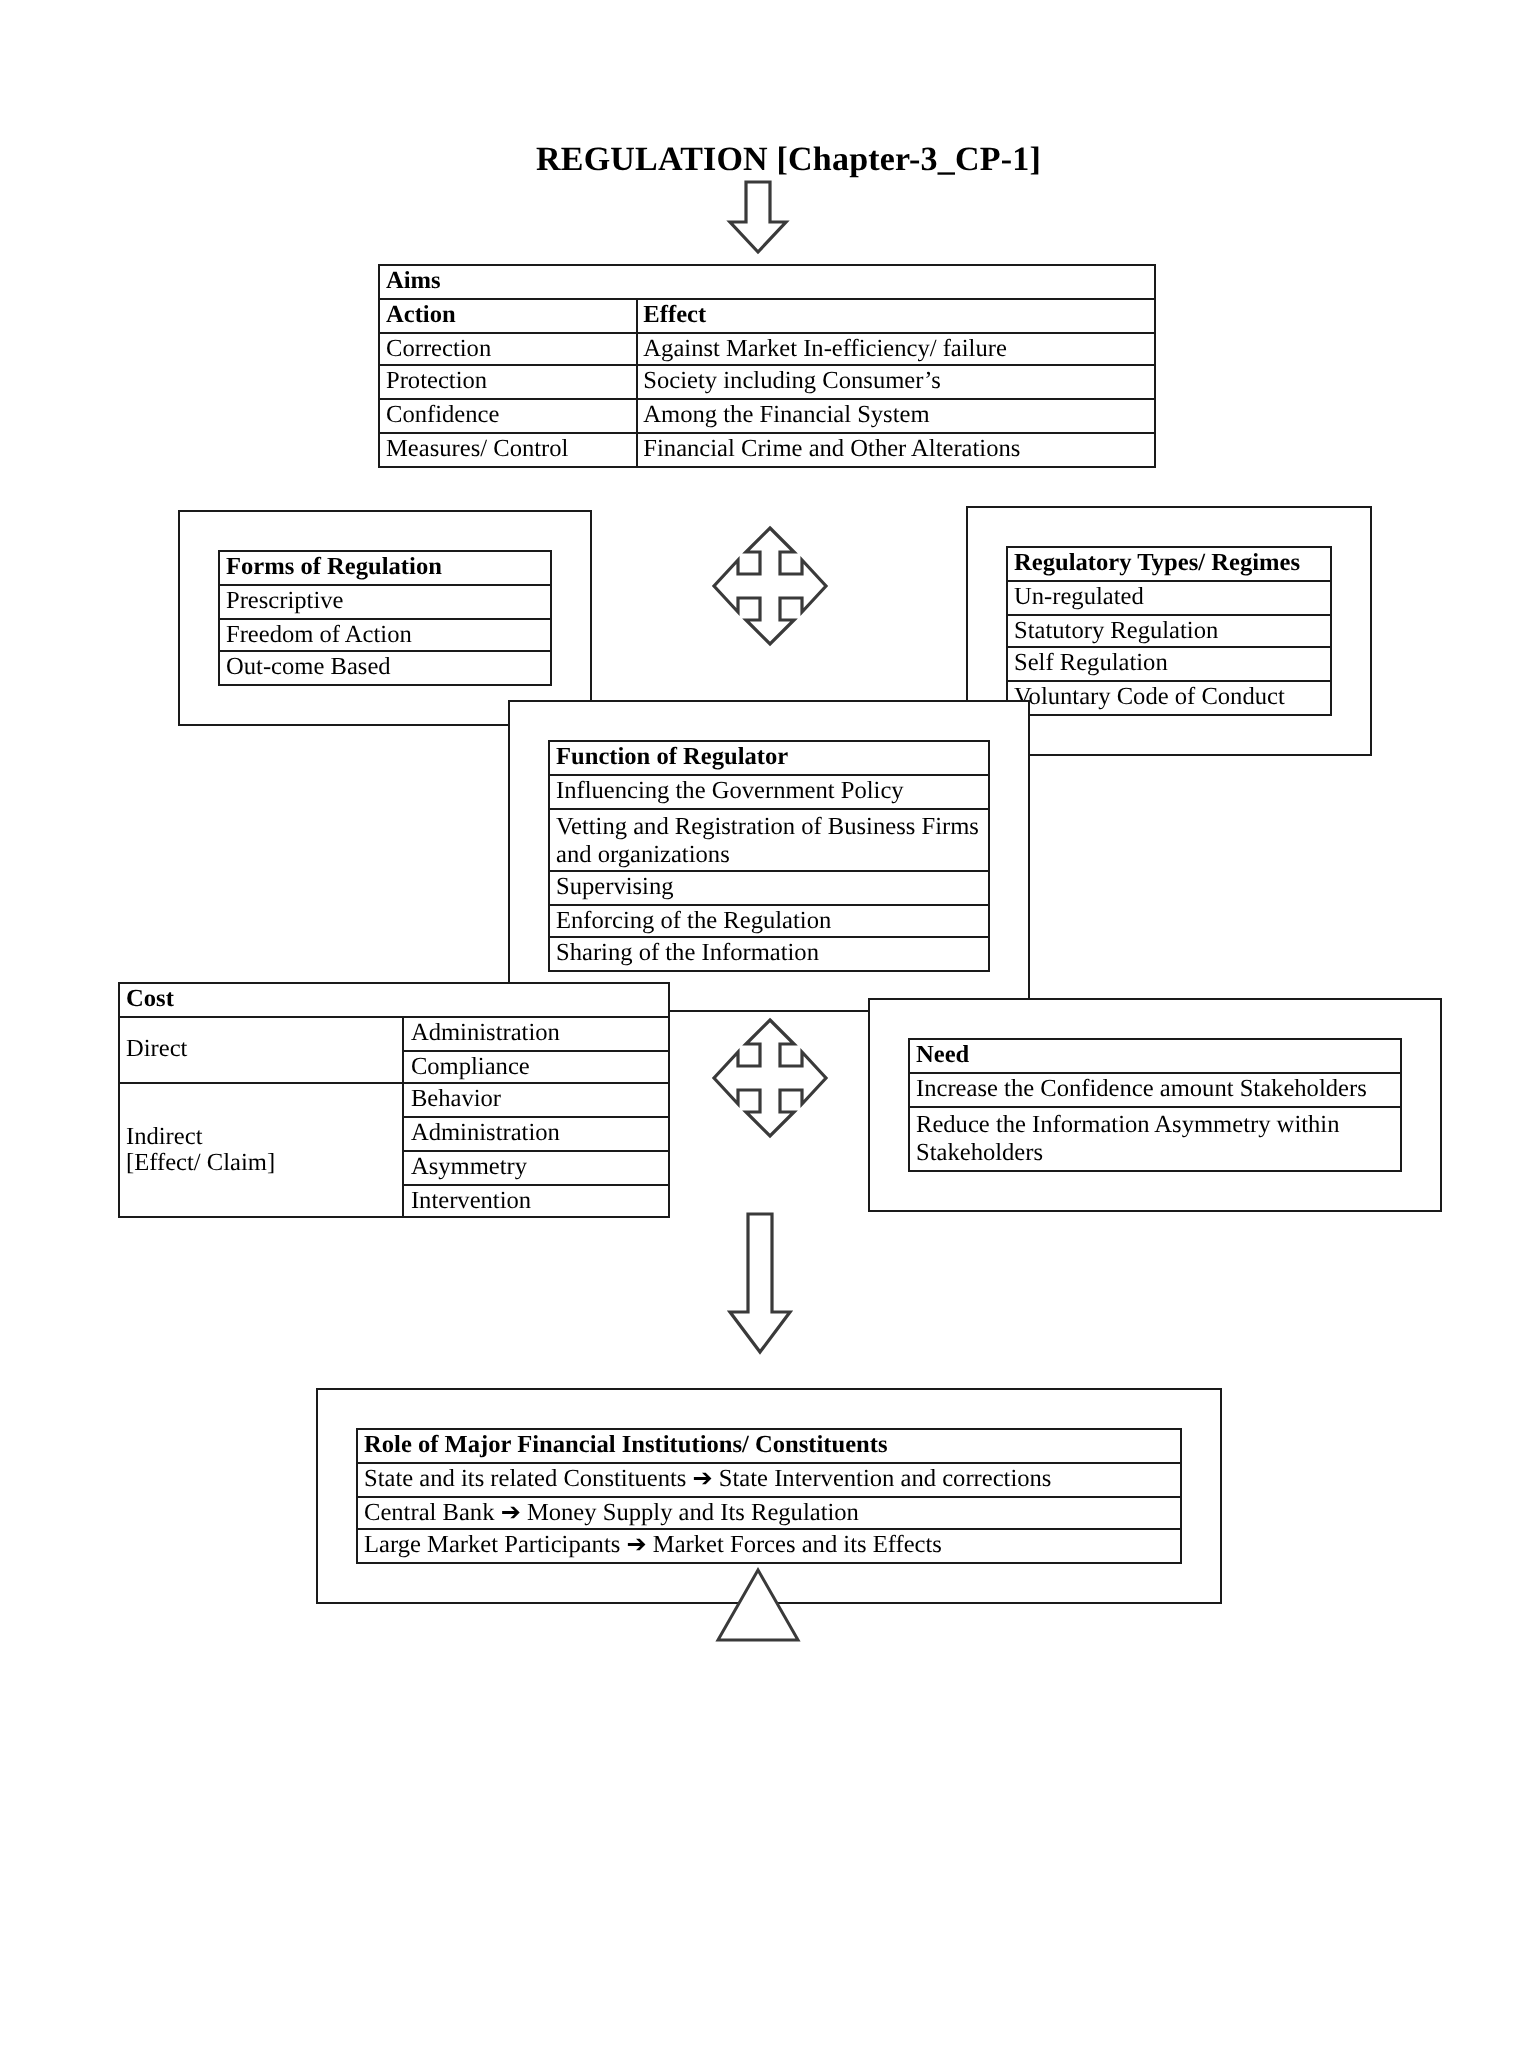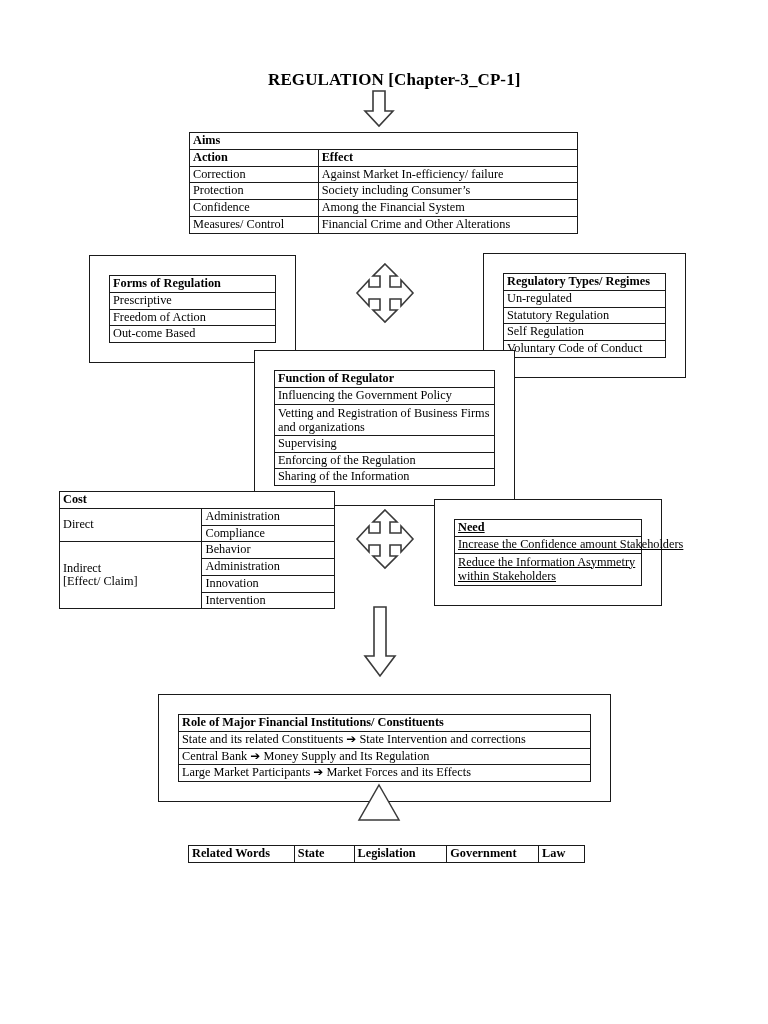--- a/index.html
+++ b/index.html
@@ -216,36 +216,36 @@
           <td rowspan="4">
             <span>Indirect</span><br>
             <span>[Effect/ Claim]</span>
           </td>
           <td>Behavior</td>
         </tr>
         <tr>
           <td>Administration</td>
         </tr>
         <tr>
-          <td>Innovation</td>
+          <td>Asymmetry</td>
         </tr>
         <tr>
           <td>Intervention</td>
         </tr>
       </tbody>
     </table>
   </div>
 
   <div class="abs" style="left:354px; top:508px;">
     <svg class="arrow-svg" width="62" height="62" viewBox="0 0 62 62">
       <polygon points="31,2 43,14 36,14 36,25 47,25 47,18 59,31 47,44 47,37 36,37 36,48 43,48 31,60 19,48 26,48 26,37 15,37 15,44 3,31 15,18 15,25 26,25 26,14 19,14"></polygon>
     </svg>
   </div>
 
-  <div class="abs outer-frame" style="left:434px; top:499px; width:228px;text-decoration:underline;">
+  <div class="abs outer-frame" style="left:434px; top:499px; width:287px;">
     <table class="chartbox">
       <tbody>
         <tr>
             <td class="hd">Need</td>
           </tr>
         <tr>
             <td>Increase the Confidence amount Stakeholders</td>
           </tr>
         <tr>
             <td class="wrap" style="line-height:1.2">Reduce the Information Asymmetry within Stakeholders</td>
@@ -290,34 +290,14 @@
       </tbody>
     </table>
   </div>
 
   <div class="abs" style="left:357px; top:783px;">
     <svg class="tri-svg" width="44" height="40" viewBox="0 0 44 40">
       <polygon points="22,2 42,37 2,37"></polygon>
     </svg>
   </div>
 
-  <div class="abs" style="left:188px; top:845px; width:397px;">
-    <table class="chartbox">
-      <colgroup>
-        <col style="width:106px">
-          <col style="width:60px">
-        <col style="width:93px">
-          <col style="width:92px">
-          <col style="width:46px">
-      </colgroup>
-      <tbody>
-        <tr>
-          <td class="hd">Related Words</td>
-          <td class="hd">State</td>
-          <td class="hd">Legislation</td>
-          <td class="hd">Government</td>
-          <td class="hd">Law</td>
-        </tr>
-      </tbody>
-    </table>
-  </div>
 
 </div>
 
 </body></html>

